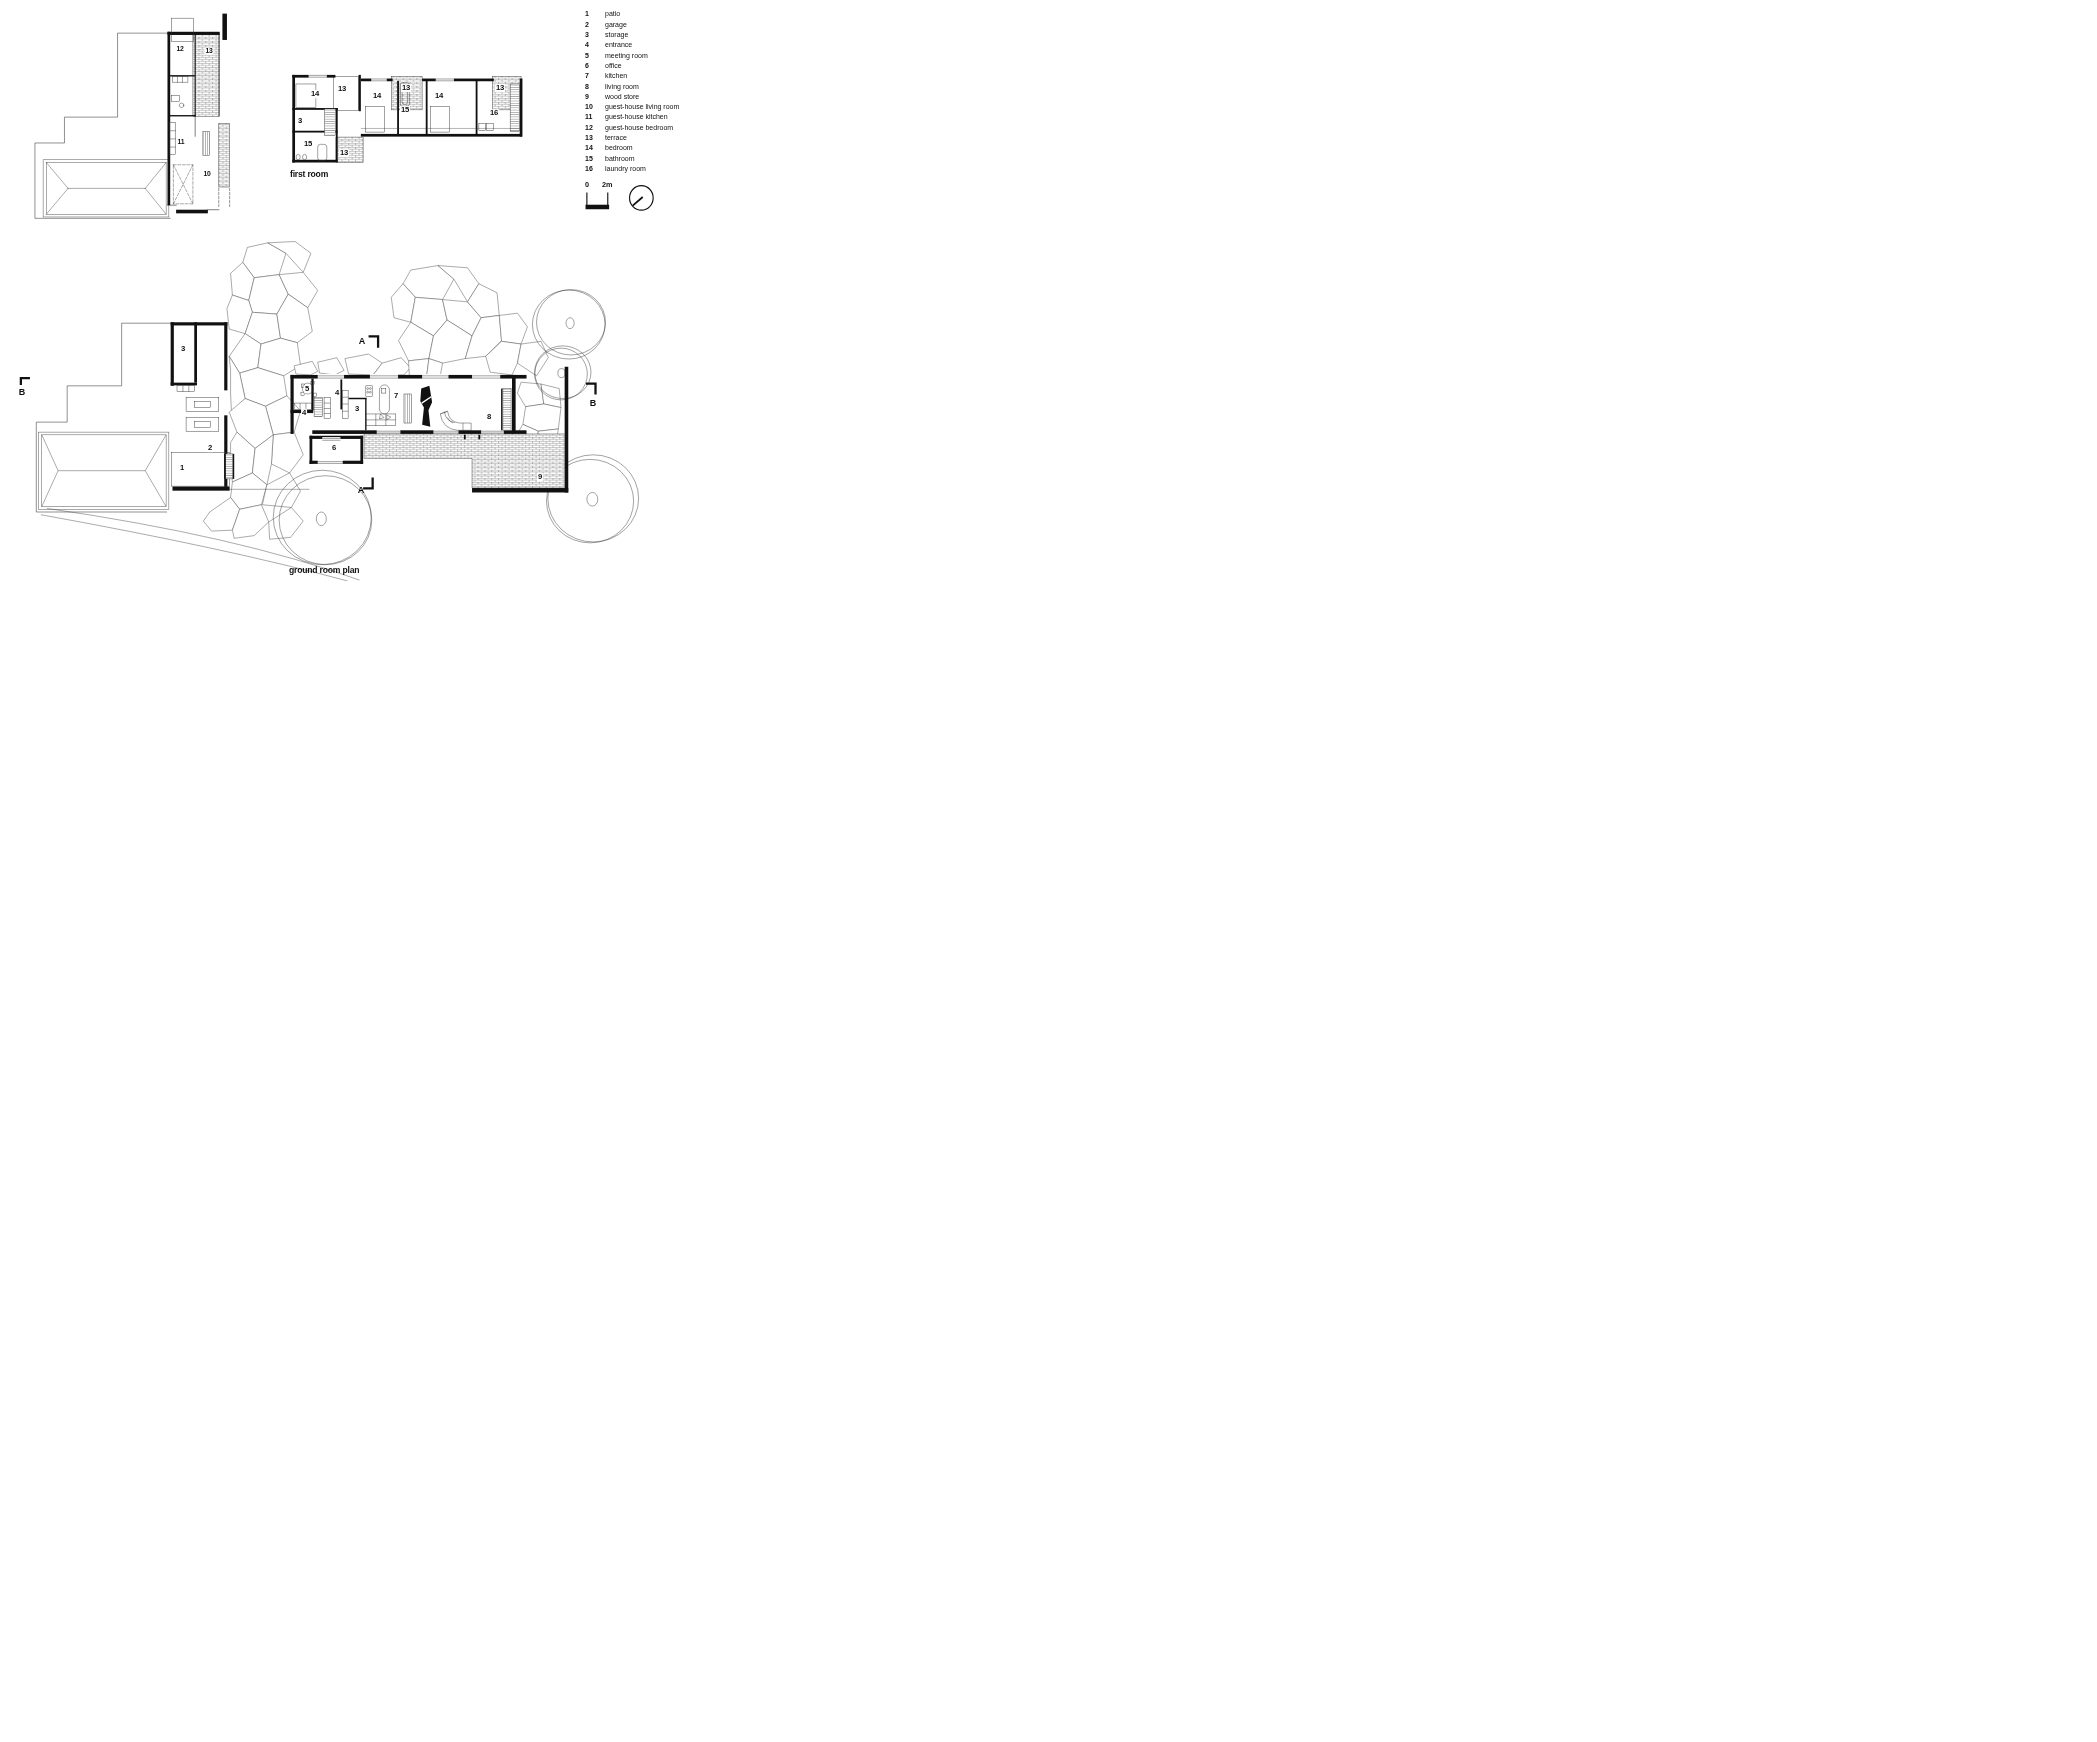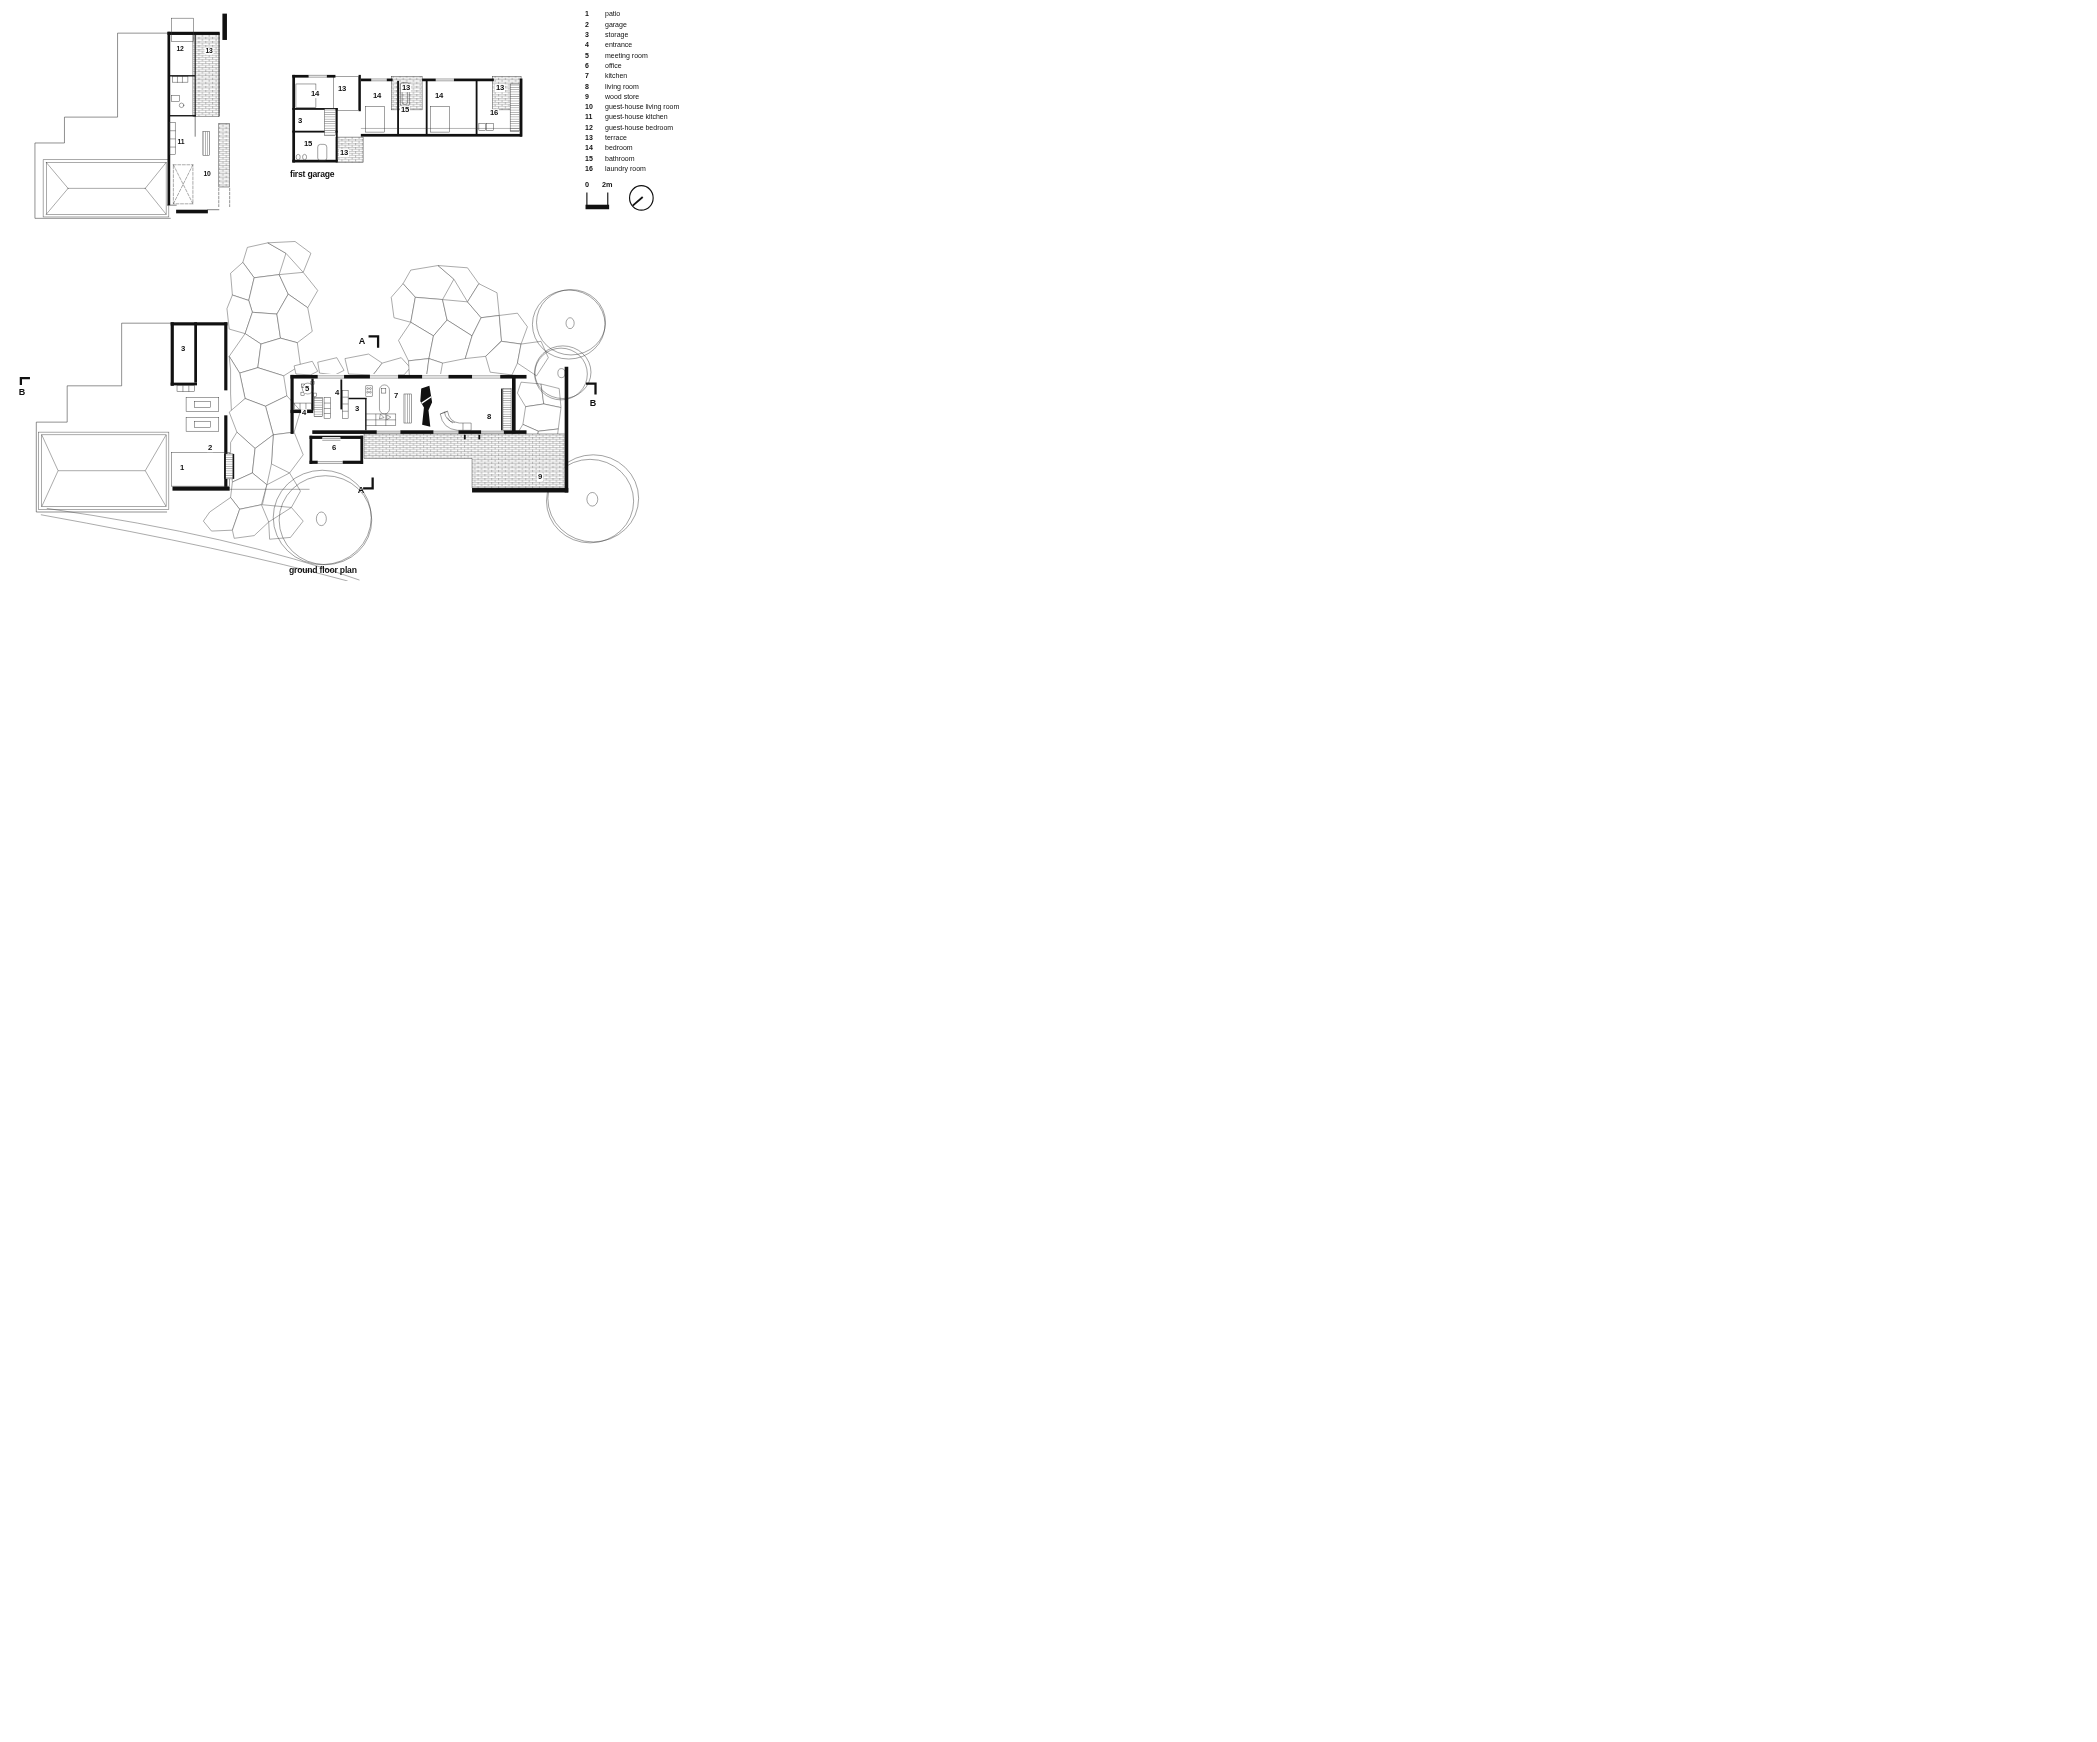--- a/index.html
+++ b/index.html
@@ -335,22 +335,22 @@
         <div class="lrow" style="top: 124px;"><span class="lnum">12</span><span class="llab">guest-house bedroom</span></div>
         <div class="lrow" style="top: 134px;"><span class="lnum">13</span><span class="llab">terrace</span></div>
         <div class="lrow" style="top: 144px;"><span class="lnum">14</span><span class="llab">bedroom</span></div>
         <div class="lrow" style="top: 155px;"><span class="lnum">15</span><span class="llab">bathroom</span></div>
         <div class="lrow" style="top: 165px;"><span class="lnum">16</span><span class="llab">laundry room</span></div>
       </div>
 
   <div class="scalelab" style="left:585px;top:181px;">0</div>
   <div class="scalelab" style="left:602px;top:181px;">2m</div>
 
-  <div class="ptitle" style="left:290px;top:169px;">first garage</div>
-  <div class="ptitle" style="left:289px;top:565px;">ground floor plan</div>
+  <div class="ptitle" style="left:290px;top:169px;">first room</div>
+  <div class="ptitle" style="left:289px;top:565px;">ground room plan</div>
 
   <div id="room-labels">
         <div class="rlabel small" style="left: 180px; top: 49px;">12</div>
         <div class="rlabel small" style="left: 209px; top: 51px;">13</div>
         <div class="rlabel small" style="left: 181px; top: 142px;">11</div>
         <div class="rlabel small" style="left: 207px; top: 174px;">10</div>
         <div class="rlabel" style="left: 315px; top: 94px;">14</div>
         <div class="rlabel" style="left: 342px; top: 89px;">13</div>
         <div class="rlabel" style="left: 377px; top: 96px;">14</div>
         <div class="rlabel" style="left: 406px; top: 88px;">13</div>

